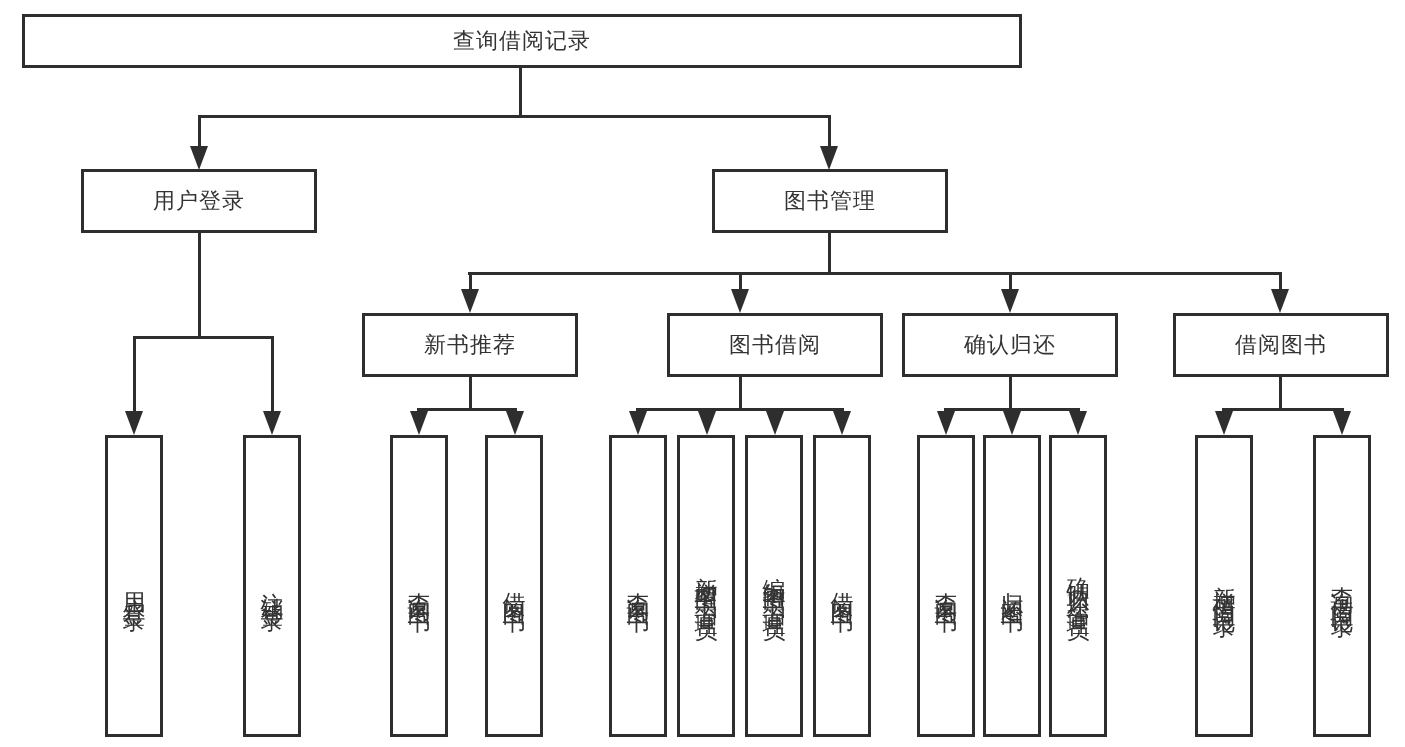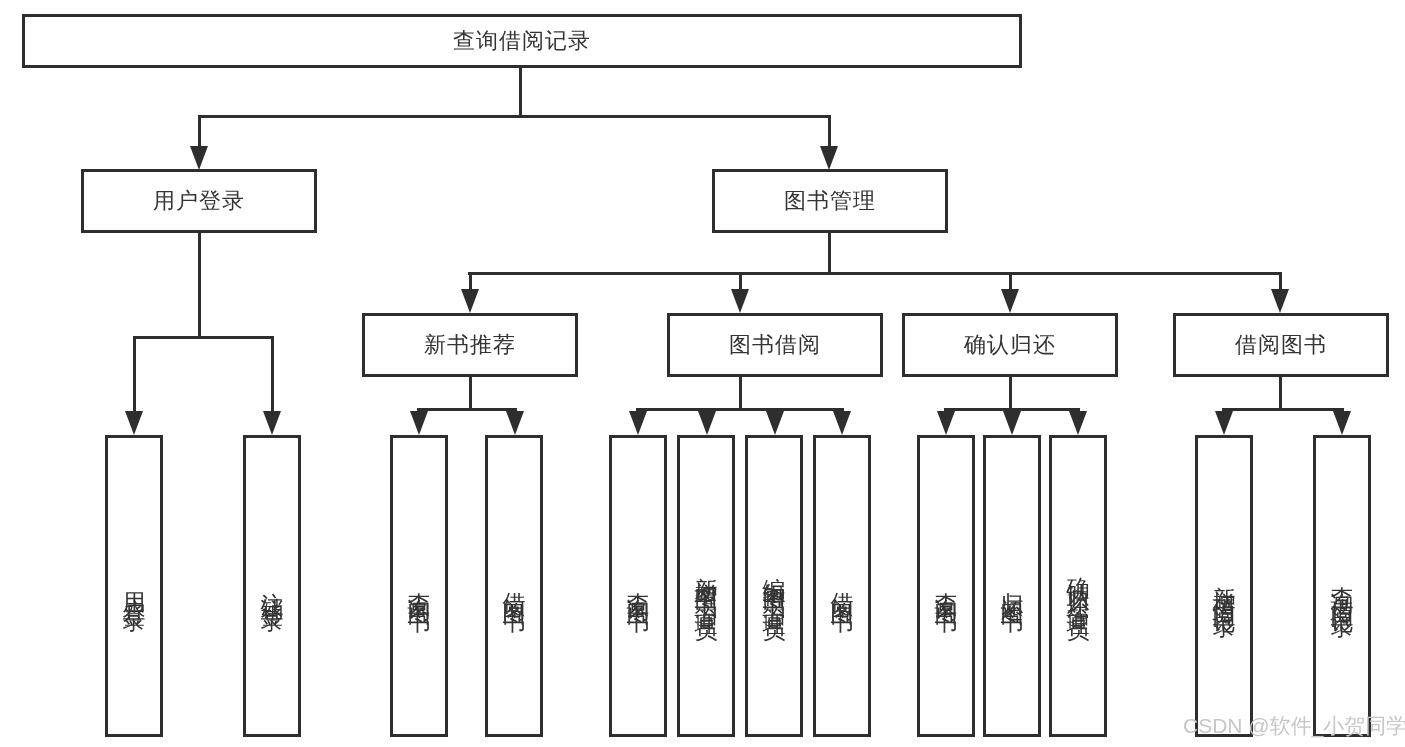--- a/index.html
+++ b/index.html
@@ -129,15 +129,14 @@
   <div class="hl" style="left:944px;top:408px;width:136px"></div>
   <div class="arr" style="left:937px;top:411px"></div>
   <div class="arr" style="left:1003px;top:411px"></div>
   <div class="arr" style="left:1069px;top:411px"></div>
 
   <div class="vl" style="left:1279px;top:377px;height:34px"></div>
   <div class="hl" style="left:1222px;top:408px;width:122px"></div>
   <div class="arr" style="left:1215px;top:411px"></div>
   <div class="arr" style="left:1333px;top:411px"></div>
 
-  <div class="watermark">CSDN @软件_小贺同学</div>
 
 </div>
 
 </body></html>

